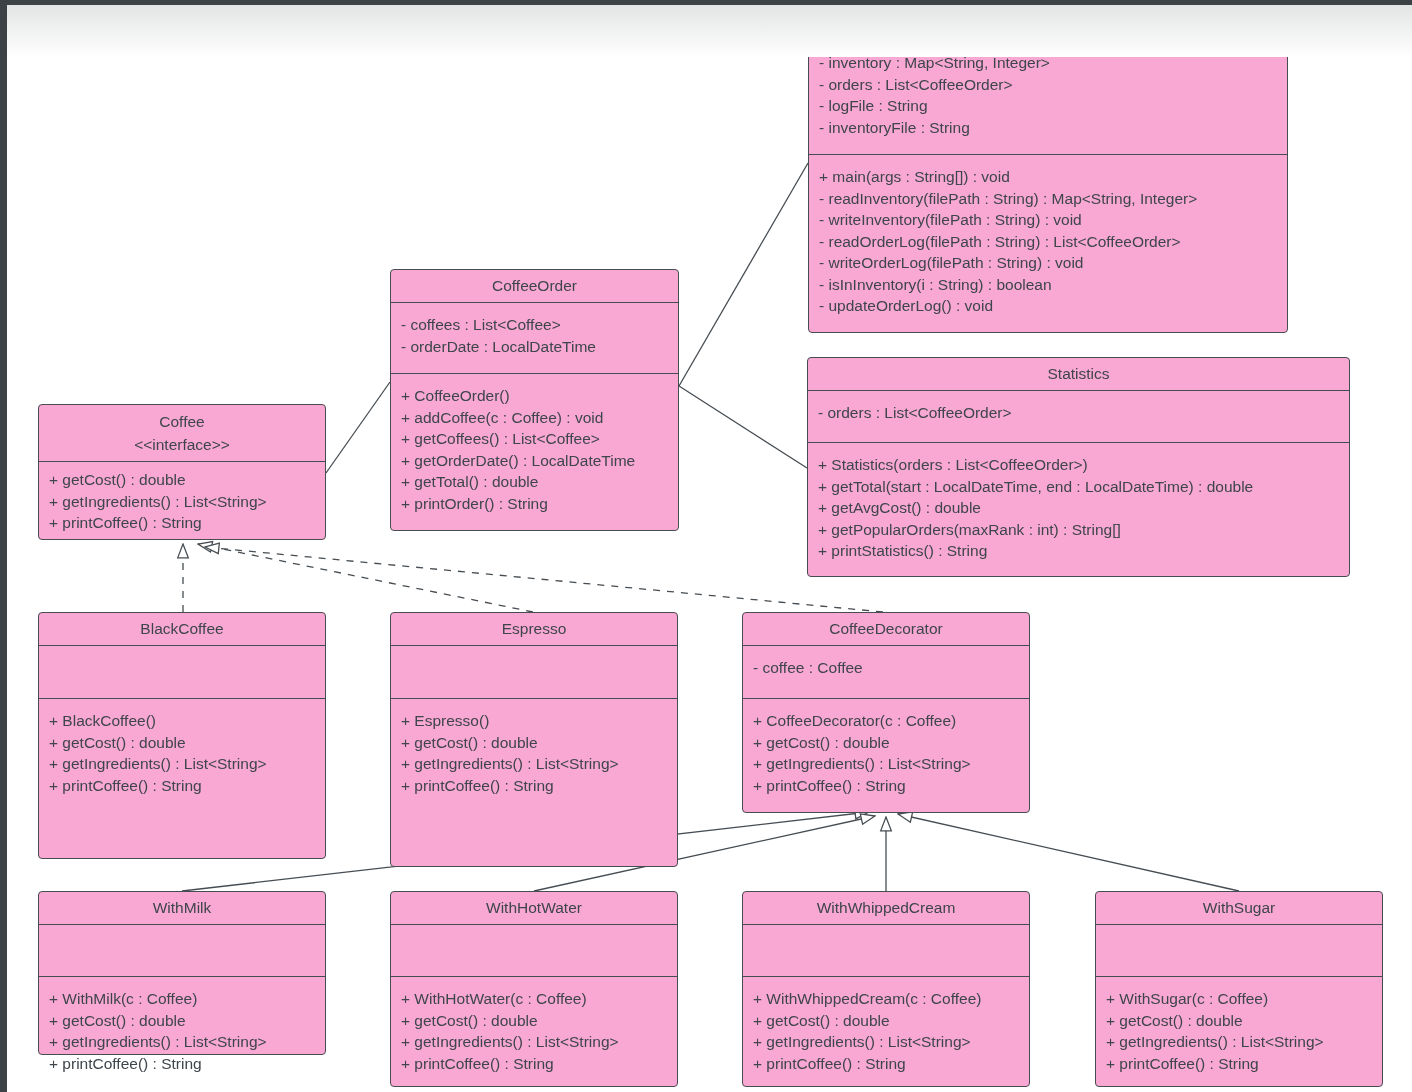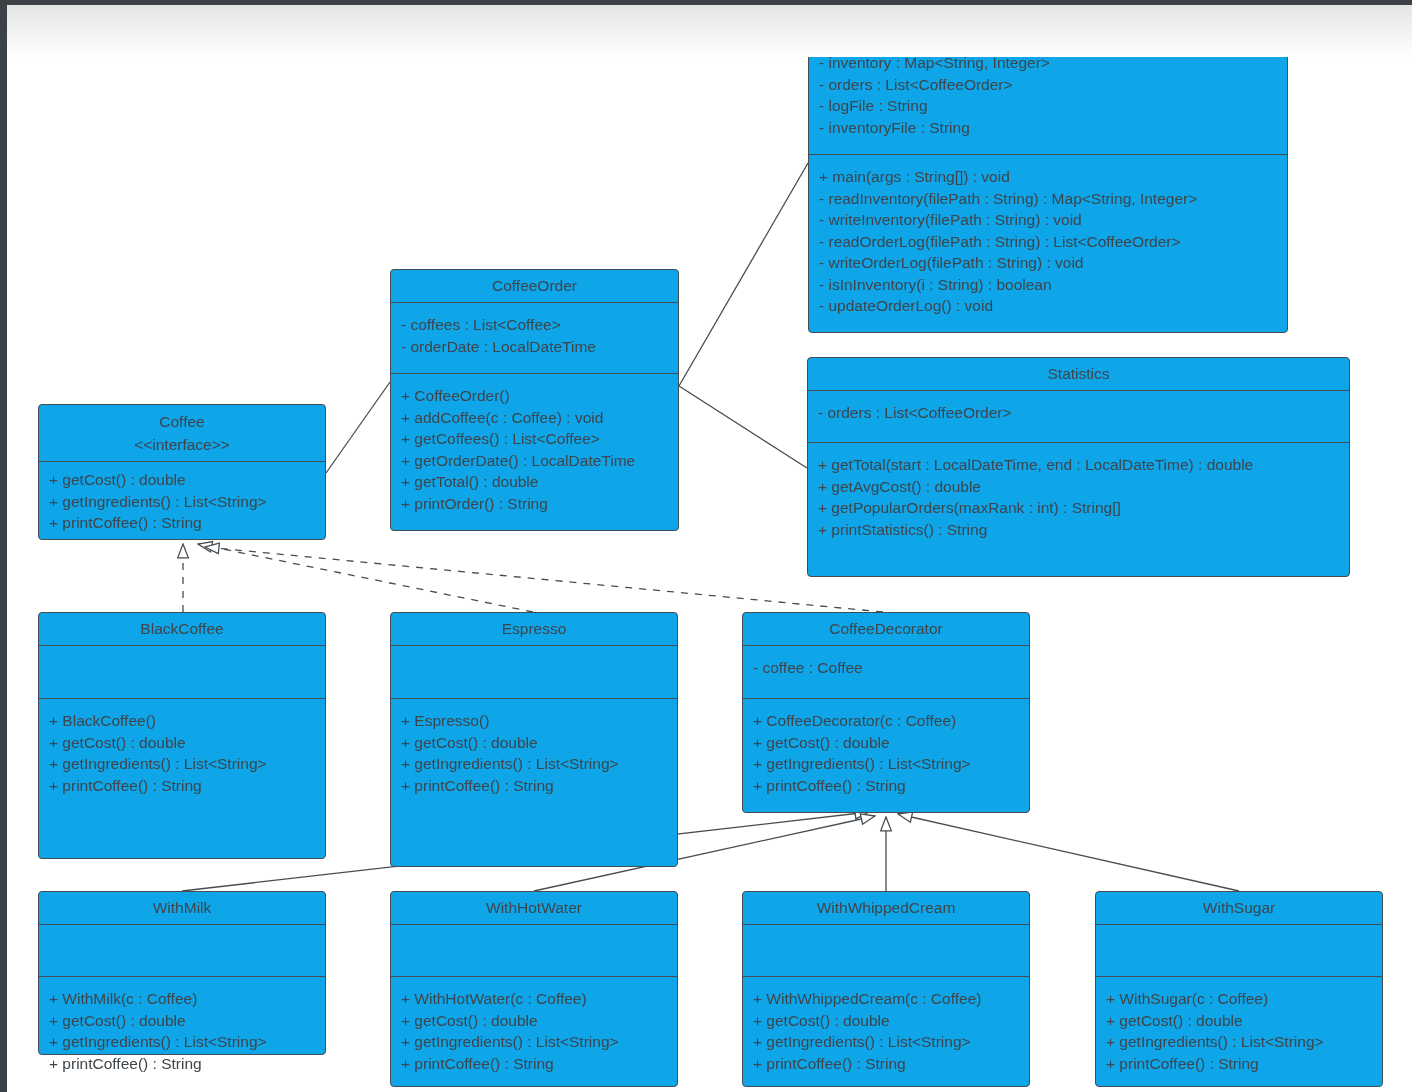--- a/index.html
+++ b/index.html
@@ -5,21 +5,21 @@
   * { margin:0; padding:0; box-sizing:border-box; }
   html,body { width:1412px; height:1092px; overflow:hidden; background:#ffffff;
               font-family:"Liberation Sans", sans-serif; }
   #canvas { position:relative; width:1412px; height:1092px; background:#ffffff; }
   .frame-top  { position:absolute; left:0; top:0; width:1412px; height:5px; background:#3d4246; }
   .frame-left { position:absolute; left:0; top:0; width:7px; height:1092px; background:#3d4246; }
   .top-shade  { position:absolute; left:7px; top:5px; width:1405px; height:52px;
                 background:linear-gradient(#e3e4e4, #ffffff); }
   #edge-layer { position:absolute; left:0; top:0; width:1412px; height:1092px; pointer-events:none; }
 
-  .uml-class { position:absolute; background:#0ea5e9; border:1.4px solid #464d52;
+  .uml-class { position:absolute; background:#f9a8d4; border:1.4px solid #464d52;
                border-radius:4px; color:#3e454b; font-size:15.5px; }
   .uml-title { text-align:center; line-height:31px; height:32px; white-space:nowrap; overflow:hidden; }
   .uml-title.two-line { height:56px; line-height:23px; padding-top:5px; }
   .uml-attrs   { border-top:1.4px solid #464d52; padding:11px 10px 0 10px; overflow:hidden; }
   .uml-methods { border-top:1.4px solid #464d52; padding:11px 10px 0 10px; overflow:hidden; }
   .member-line { line-height:21.5px; white-space:nowrap; }
 
   #box-main            { left:808px;  top:7px;   width:480px; height:326px; }
   #box-main .uml-attrs { height:114px; }
   #box-coffee-order            { left:390px; top:269px; width:289px; height:262px; }
@@ -102,20 +102,21 @@
         <div class="member-line">+ printOrder() : String</div>
       </div>
   </div>
 
   <div class="uml-class" id="box-statistics">
     <div class="uml-title">Statistics</div>
     <div class="uml-attrs">
         <div class="member-line">- orders : List&lt;CoffeeOrder&gt;</div>
       </div>
     <div class="uml-methods">
+        <div class="member-line">+ Statistics(orders : List&lt;CoffeeOrder&gt;)</div>
         <div class="member-line">+ getTotal(start : LocalDateTime, end : LocalDateTime) : double</div>
         <div class="member-line">+ getAvgCost() : double</div>
         <div class="member-line">+ getPopularOrders(maxRank : int) : String[]</div>
         <div class="member-line">+ printStatistics() : String</div>
       </div>
   </div>
 
   <div class="uml-class" id="box-coffee">
     <div class="uml-title two-line">
       <div>Coffee</div>

